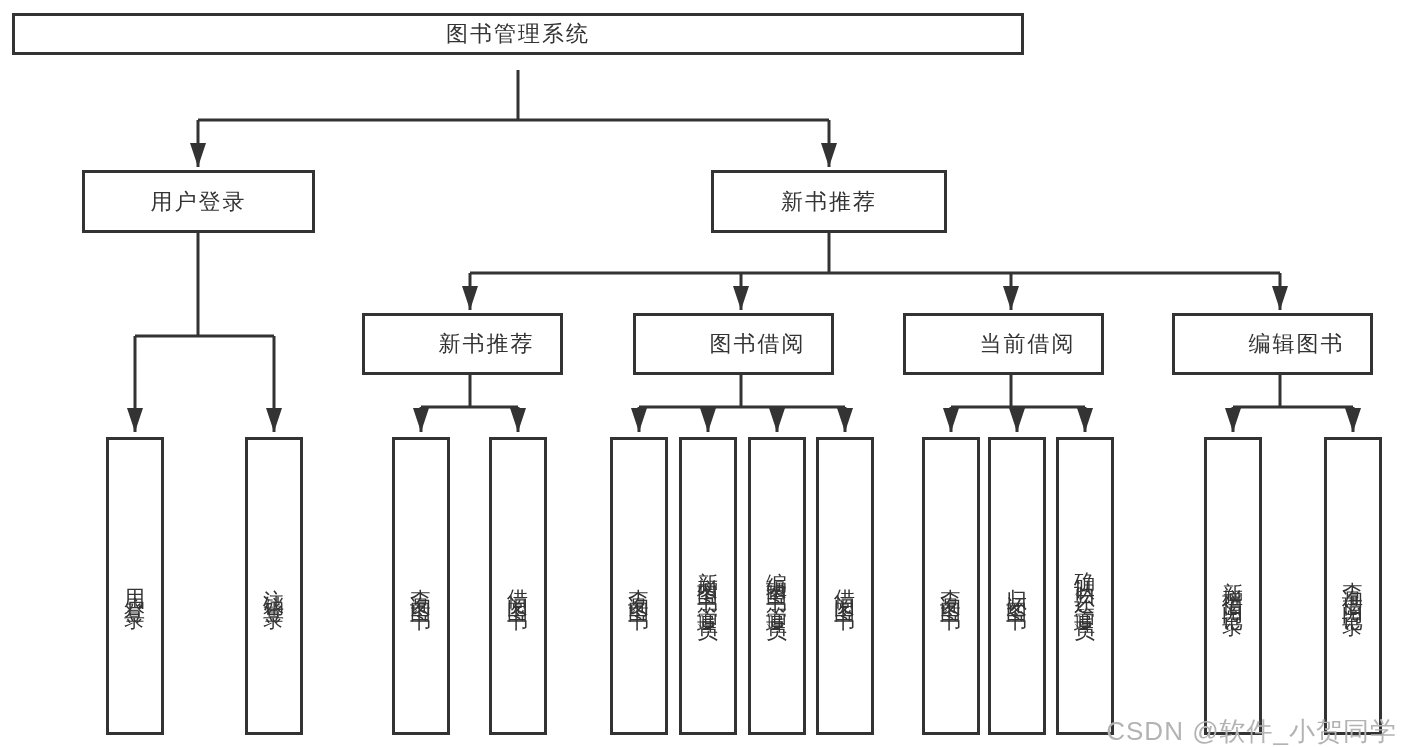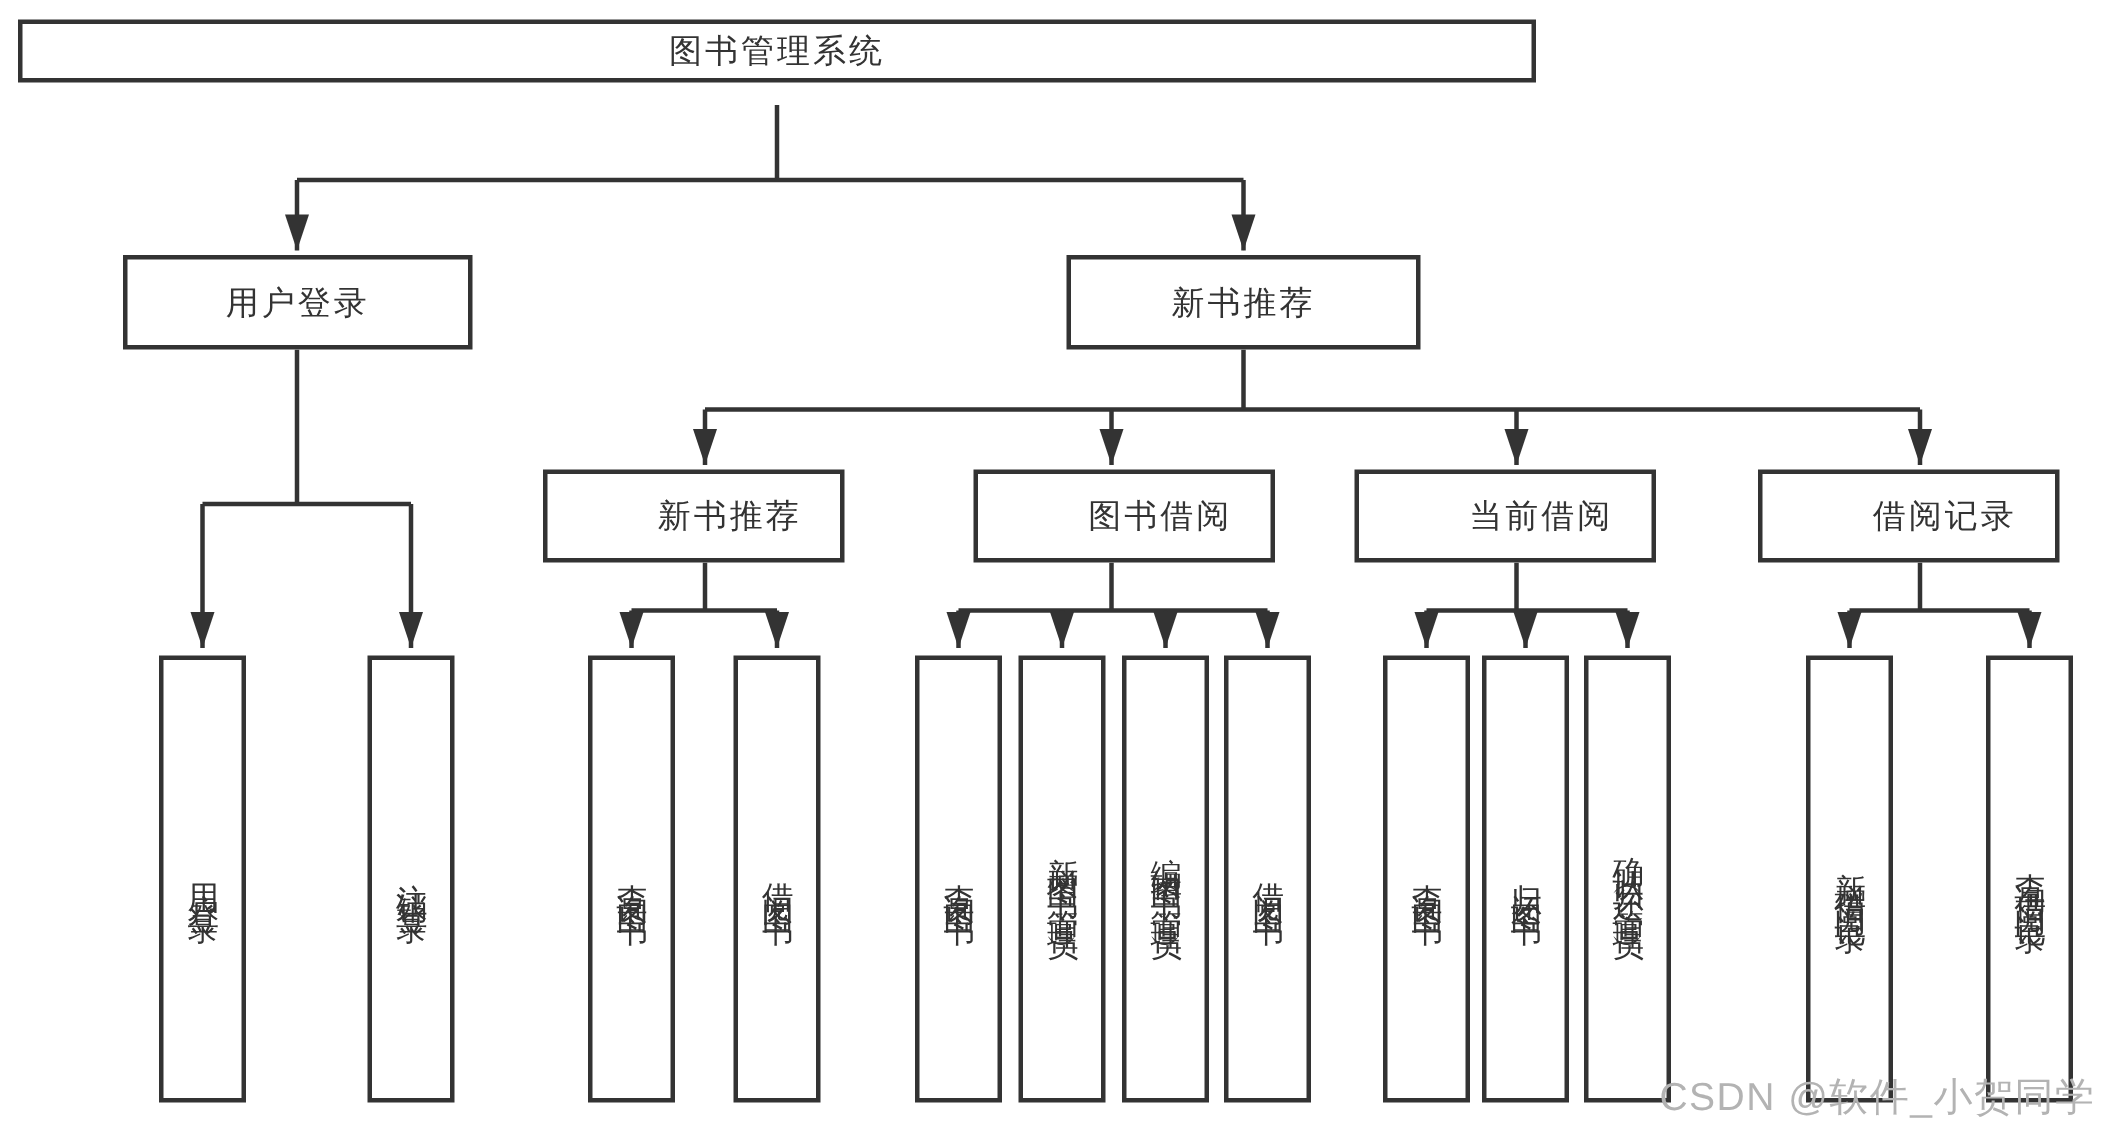--- a/index.html
+++ b/index.html
@@ -117,23 +117,23 @@
       <path d="M1353,407 V432" marker-end="url(#ah)"></path>
     </g>
   </svg>
 
   <div class="node root">图书管理系统</div>
 
   <div class="node lvl2" style="left:82px; width:233px;">用户登录</div>
   <div class="node lvl2" style="left:711px; width:236px;">新书推荐</div>
 
   <div class="node lvl3" style="left:362px;">新书推荐</div>
-  <div class="node lvl3" style="left:633px;margin-left:16px;">图书借阅</div>
+  <div class="node lvl3" style="left:633px;">图书借阅</div>
   <div class="node lvl3" style="left:903px;">当前借阅</div>
-  <div class="node lvl3" style="left:1172px;">借阅记录</div>
+  <div class="node lvl3" style="left:1172px;">编辑图书</div>
 
   <div class="node leaf" style="left:106px;">
     <span>用户登录</span>
   </div>
   <div class="node leaf" style="left:245px;">
     <span>注销登录</span>
   </div>
 
   <div class="node leaf" style="left:392px;">
     <span>查询图书</span>

